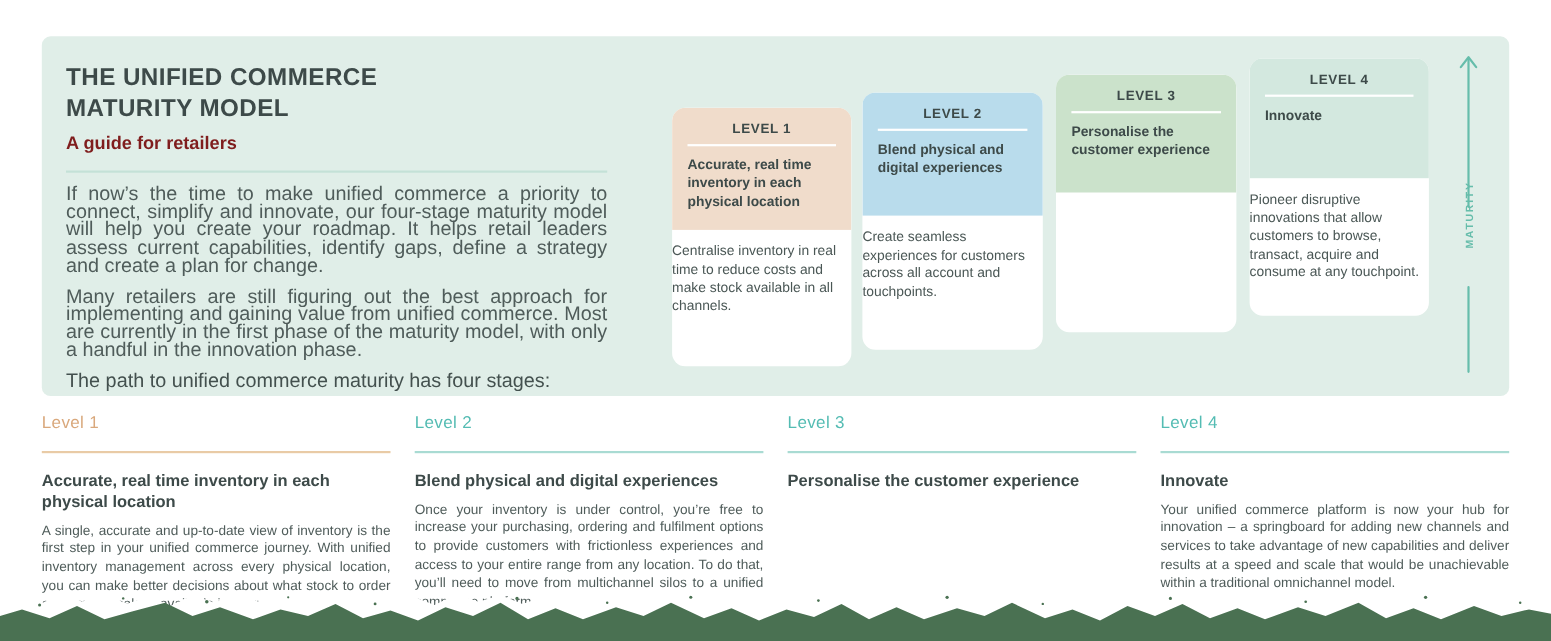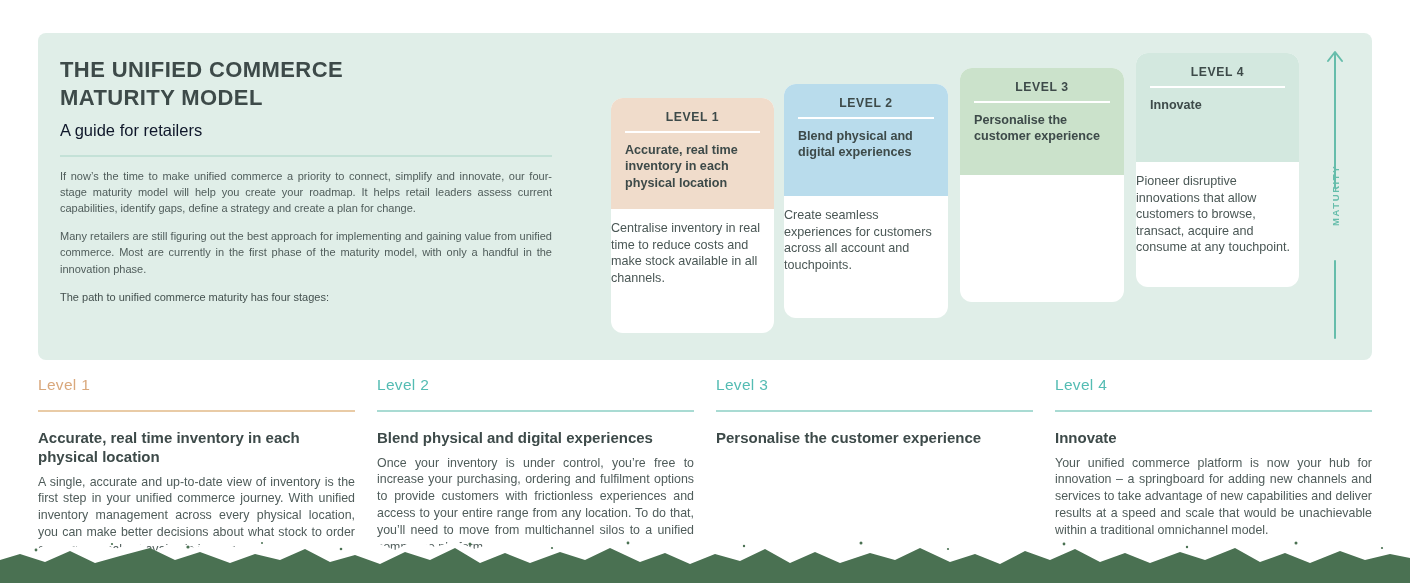--- a/index.html
+++ b/index.html
@@ -14,24 +14,24 @@
   
   .panel {
     position:absolute; left:38px; top:33px; width:1334px; height:327px;
     background:#E0EEE8; border-radius:8px;
   }
   .panel-left { position:absolute; left:22px; top:23px; width:492px; }
   .main-title {
     font-size:22px; font-weight:700; color:#3D4A49;
     letter-spacing:0.4px; line-height:28px;
   }
-  .subtitle { font-size:16.5px; color:#0f172a; margin-top:9px; font-weight:400; }
+  .subtitle { font-size:16.5px; color:#7f1d1d; margin-top:9px; font-weight:700; }
   .panel-divider { margin-top:15px; height:1.5px; background:#C4E1D7; border:none; }
   .panel-p {
-    margin-top:11px; font-size:11px; line-height:16.4px;
+    margin-top:11px; font-size:18px; line-height:16.4px;
     color:#4F5C5A; text-align:justify;
   }
   .panel-p.bold { font-weight:400; margin-top:12px; color:#43504E; }
 
   
   .card {
     position:absolute; border-radius:12px; background:#ffffff; overflow:hidden;
   }
   .card-header { padding:9px 14px 0 14px; }
   .card-label {

